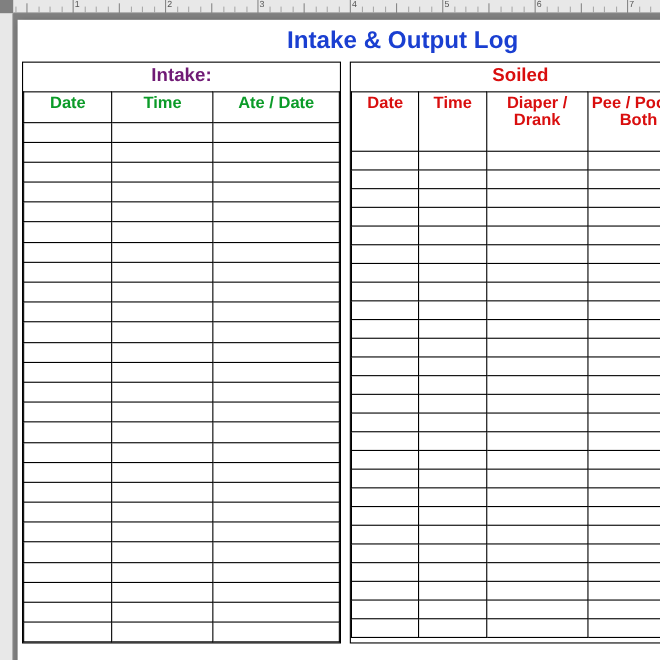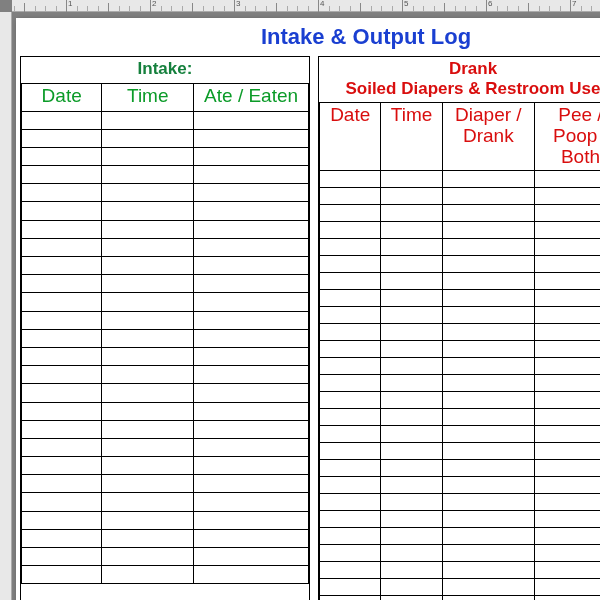--- a/index.html
+++ b/index.html
@@ -77,32 +77,32 @@
   }
   .intake-box { flex: 0 0 290px; }
   .output-box { flex: 0 0 310px; }
   .box-title {
     text-align: center;
     font-size: 17px;
     font-weight: bold;
     line-height: 1.15;
     padding: 2px 0 4px 0;
   }
-  .intake-box .box-title { color: #15803d; }
+  .intake-box .box-title { color: #701a75; }
   .output-box .box-title { color: #d90e0e; }
   table {
     width: 100%;
     border-collapse: collapse;
     table-layout: fixed;
   }
   th {
     border: 1px solid #000;
     border-bottom: 1.5px solid #000;
-    font-size: 19px;
-    font-weight: normal;
+    font-size: 15px;
+    font-weight: bold;
     padding: 2px 2px;
     vertical-align: top;
     line-height: 1.1;
     height: 54px;
   }
   .intake-box th { color: #0b9b28; }
   .output-box th { color: #d90e0e; }
   td {
     border: 1px solid #000;
     height: 17px;
@@ -195,21 +195,21 @@
         <table>
           <colgroup>
             <col style="width:28%">
               <col style="width:32%">
               <col style="width:40%">
           </colgroup>
           <thead>
             <tr>
               <th>Date</th>
               <th>Time</th>
-              <th>Ate / Eaten</th>
+              <th>Ate / Date</th>
             </tr>
           </thead>
           <tbody id="intake-body">
               <tr>
                 <td></td>
                 <td></td>
                 <td></td>
               </tr>
               <tr>
                 <td></td>
@@ -335,22 +335,21 @@
                 <td></td>
                 <td></td>
                 <td></td>
               </tr>
             </tbody>
         </table>
       </div>
 
       <div class="log-box output-box">
         <div class="box-title">
-          <span>Drank</span><br>
-          <span>Soiled Diapers &amp; Restroom Use</span>
+          <span>Soiled</span><br>
         </div>
         <table>
           <colgroup>
             <col style="width:20%">
               <col style="width:20%">
               <col style="width:30%">
               <col style="width:30%">
           </colgroup>
           <thead>
             <tr>

